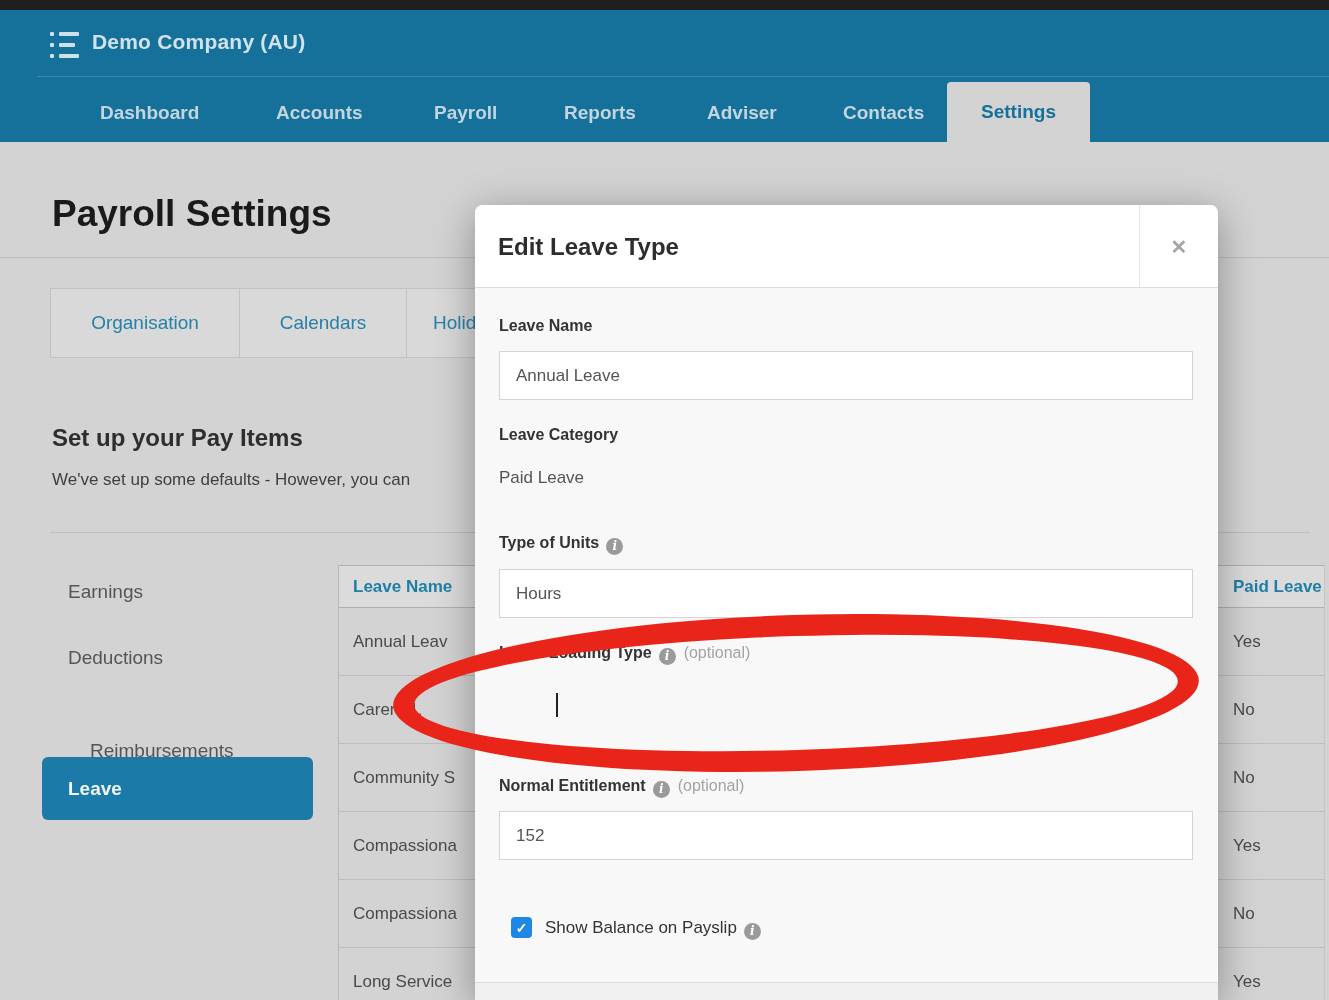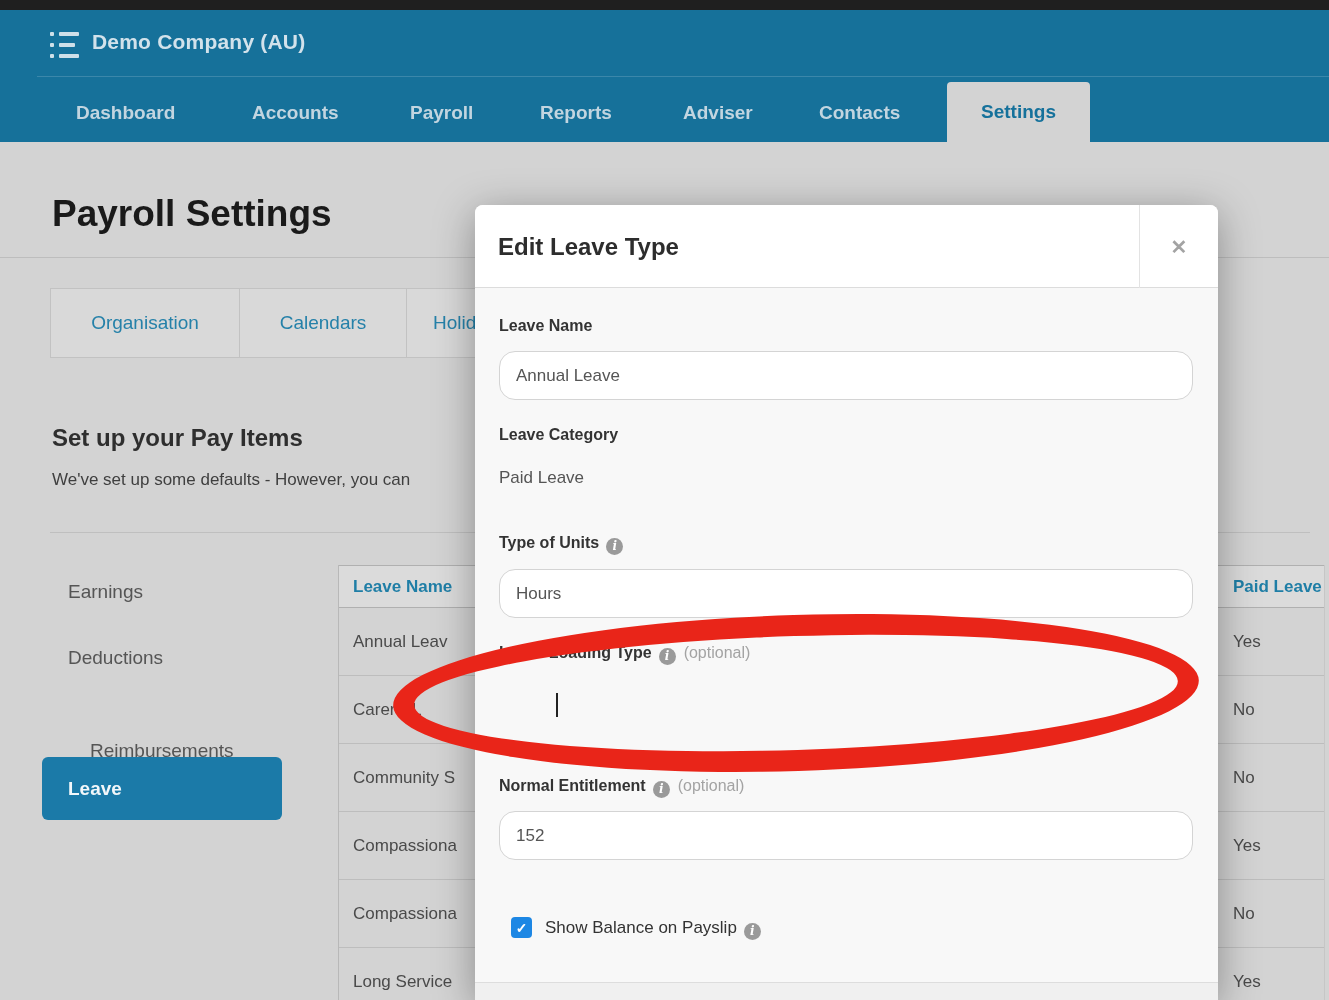--- a/index.html
+++ b/index.html
@@ -9,21 +9,21 @@
   
   .black-bar { position:absolute; left:0; top:0; width:1329px; height:10px; background:#1f1f1f; z-index:3;}
   .teal-header { position:absolute; left:0; top:9px; width:1329px; height:133px; background:#16719a; z-index:2;text-align:center; }
   .header-rule { position:absolute; left:37px; top:67px; right:0; height:1px; background:rgba(255,255,255,0.16); }
   .org-icon { position:absolute; left:50px; top:23px; width:30px; height:26px; display:flex; flex-direction:column; justify-content:space-between; }
   .org-icon .row { display:flex; align-items:center; gap:5px; }
   .org-icon .dot { width:4px; height:4px; background:#cfe0e9; border-radius:1px; }
   .org-icon .bar { height:4px; background:#cfe0e9; border-radius:1px; width:20px; }
   .company-name { position:absolute; left:92px; top:21px; font-size:21px; font-weight:bold; color:#d2e2eb; letter-spacing:.2px; }
 
-  .nav-item { position:absolute; top:93px; font-size:19px; font-weight:bold; color:#c2d5e0; cursor:pointer; }
+  .nav-item { position:absolute; top:93px; font-size:19px; font-weight:bold; color:#c2d5e0; cursor:pointer;margin-left:24px; }
   .nav-dashboard{left:76px;} .nav-accounts{left:252px;} .nav-payroll{left:410px;}
   .nav-reports{left:540px;} .nav-adviser{left:683px;} .nav-contacts{left:819px;}
   .settings-tab { position:absolute; left:947px; top:73px; width:143px; height:60px; background:#d3d3d3;
                   border-radius:4px 4px 0 0; display:flex; align-items:center; justify-content:center;
                   font-size:19px; font-weight:bold; color:#15719b; cursor:pointer; }
 
   
   .page-title { position:absolute; left:52px; top:193px; font-size:37px; font-weight:bold; color:#1a1a1a; z-index:1;}
   .title-rule { position:absolute; left:0; top:257px; width:1329px; height:1px; background:#bdbdbd; }
 
@@ -33,21 +33,21 @@
   .subtab-2 { left:239px; width:168px; }
   .subtab-3 { left:406px; width:191px; justify-content:flex-start; padding-left:26px; }
 
   .section-heading { position:absolute; left:52px; top:424px; font-size:24px; font-weight:bold; color:#2e2e2e; }
   .section-subtitle { position:absolute; left:52px; top:470px; width:423px; font-size:17px; color:#3f3f3f;
                       white-space:nowrap; overflow:hidden; }
   .section-rule { position:absolute; left:50px; top:532px; width:1260px; height:1px; background:#bfbfbf; }
 
   .sidebar-item { position:absolute; left:68px; font-size:19px; color:#555; cursor:pointer; }
   .si-earnings{top:581px;} .si-deductions{top:647px;} .si-reimbursements{top:740px;margin-left:22px;}
-  .leave-btn { position:absolute; left:42px; top:757px; width:240px; height:63px; background:#1b7aa8;
+  .leave-btn { position:absolute; left:42px; top:757px; width:271px; height:63px; background:#1b7aa8;
                border-radius:6px; display:flex; align-items:center; padding-left:26px; cursor:pointer; }
   .leave-btn span { color:#f2f7fa; font-size:19px; font-weight:bold; }
 
   
   .pay-table { position:absolute; left:338px; top:565px; width:987px; border-left:1px solid #b8b8b8;
                border-right:1px solid #c6c6c6; z-index:1; }
   .pt-header { height:43px; background:#dbdbdb; border-top:1px solid #b0b0b0; border-bottom:1px solid #b0b0b0;
                position:relative; }
   .pt-header .col1, .pt-row .col1 { position:absolute; left:14px; top:50%; transform:translateY(-50%);
                white-space:nowrap; }
@@ -63,21 +63,21 @@
                   border-radius:8px 8px 0 0; border-bottom:1px solid #dcdcdc; }
   .modal-title { position:absolute; left:23px; top:0; line-height:83px; font-size:24px; font-weight:bold; color:#2d2d2d; }
   .close-divider { position:absolute; left:664px; top:0; width:1px; height:83px; background:#e3e3e3; }
   .close-btn { position:absolute; left:665px; top:0; width:78px; height:83px; display:flex; align-items:center;
                justify-content:center; cursor:pointer; }
   .close-btn span { font-size:20px; font-weight:bold; color:#a3a3a3; }
 
   .m-label { position:absolute; font-size:16px; font-weight:bold; color:#333; white-space:nowrap; }
   .m-static { position:absolute; font-size:17px; color:#555; }
   .m-input { position:absolute; left:24px; width:694px; height:49px; background:#fff; border:1px solid #d4d4d4;
-             border-radius:16px; font-family:"Liberation Sans",sans-serif; font-size:17px; color:#555;
+             border-radius:0; font-family:"Liberation Sans",sans-serif; font-size:17px; color:#555;
              padding-left:16px; outline:none; }
   .m-input.focused { border:2px solid #54a8da; height:50px; }
   .caret { position:absolute; left:81px; top:488px; width:1.5px; height:24px; background:#222; }
 
   .info-icon { display:inline-block; width:17px; height:17px; background:#9a9a9a; border-radius:50%;
                color:#fff; font-size:12px; font-weight:bold; text-align:center; line-height:17px;
                font-family:"DejaVu Serif",serif; font-style:italic; vertical-align:-2px; margin-left:7px; cursor:pointer;}
   .optional { font-weight:normal; color:#a3a3a3; font-size:16px; margin-left:8px; }
 
   .checkbox { position:absolute; left:36px; top:712px; width:21px; height:21px; background:#1d87e4;

